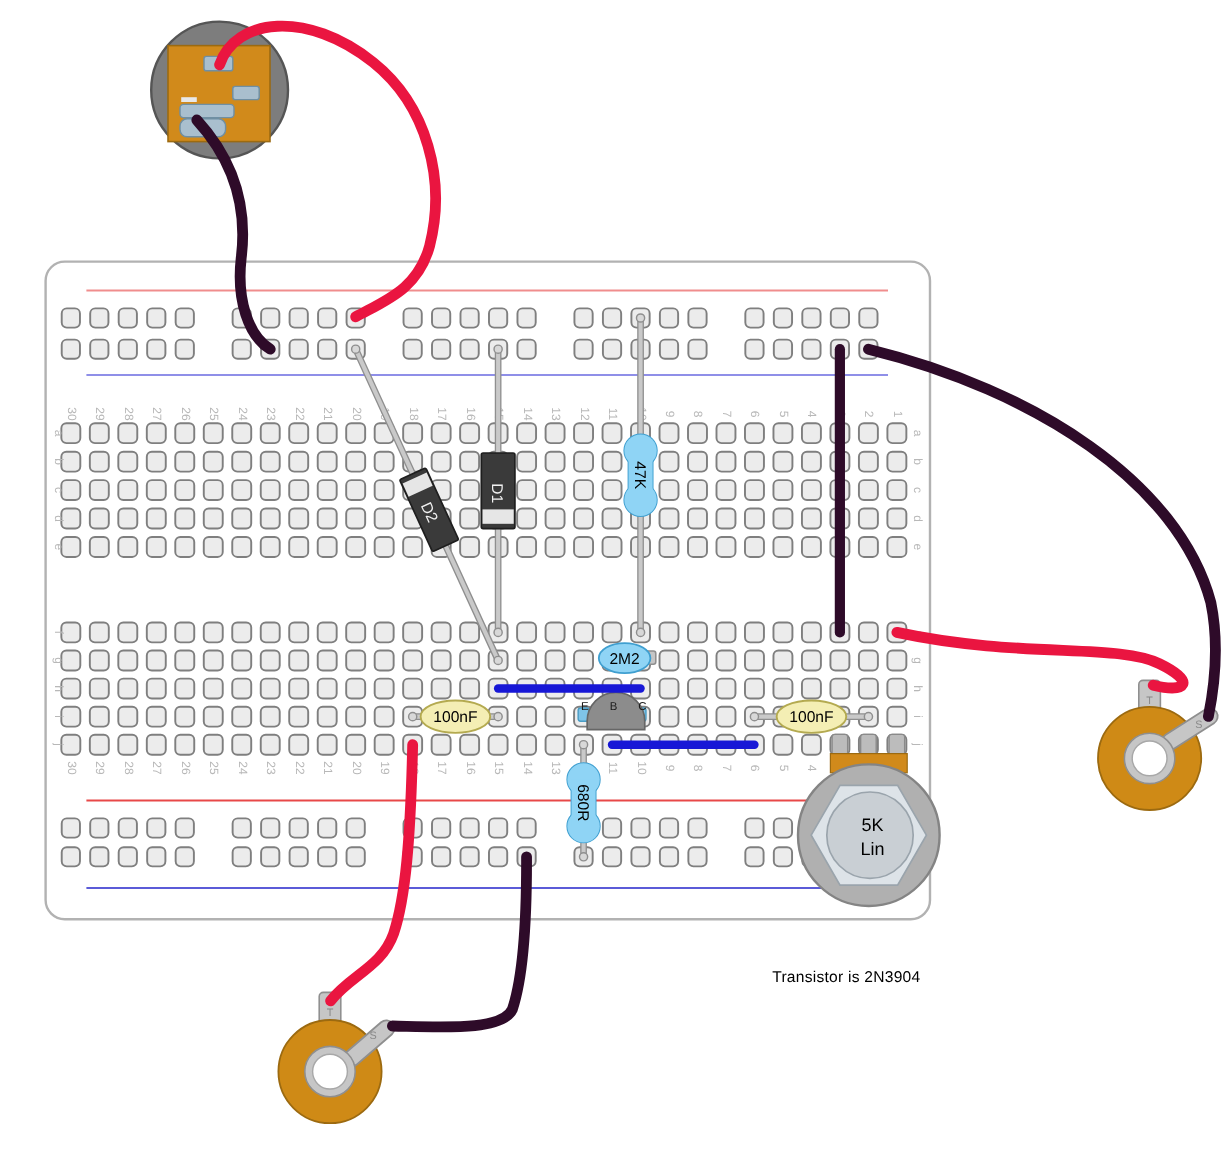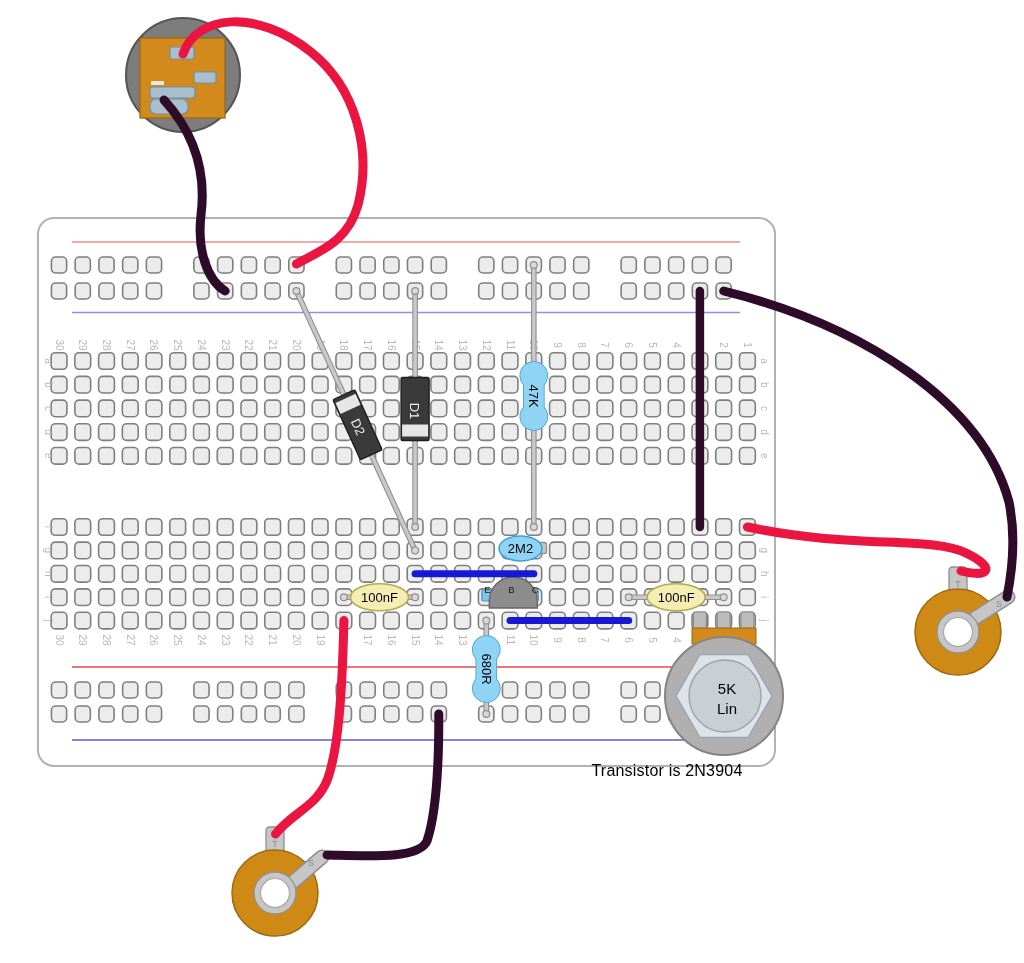--- a/index.html
+++ b/index.html
@@ -1,19 +1,19 @@
 <!DOCTYPE html>
 <html><head>
 <meta charset="utf-8">
 <style>
   html,body{margin:0;padding:0;background:#fff;}
   .stage{position:relative;width:1024px;height:963px;background:#fff;overflow:hidden;
          font-family:"Liberation Sans",sans-serif;}
-  .caption{position:absolute;left:567px;top:762px;width:200px;text-align:center;
-           font-size:16px;color:#000;letter-spacing:.2px;}
+  .caption{position:absolute;left:567px;top:806px;width:200px;text-align:right;
+           font-size:13px;color:#000;letter-spacing:.2px;}
   svg{position:absolute;left:0;top:0;}
   text{user-select:none;}
 </style>
 </head>
 <body>
 
 <div class="stage">
   <svg id="bb" width="1024" height="963" viewBox="0 0 1024 963">
       <rect x="38" y="218" width="737" height="548" rx="16" fill="#ffffff" stroke="#b2b2b2" stroke-width="2"></rect>
       <line x1="72" y1="242" x2="740" y2="242" stroke="#f08d8d" stroke-width="1.7"></line>

